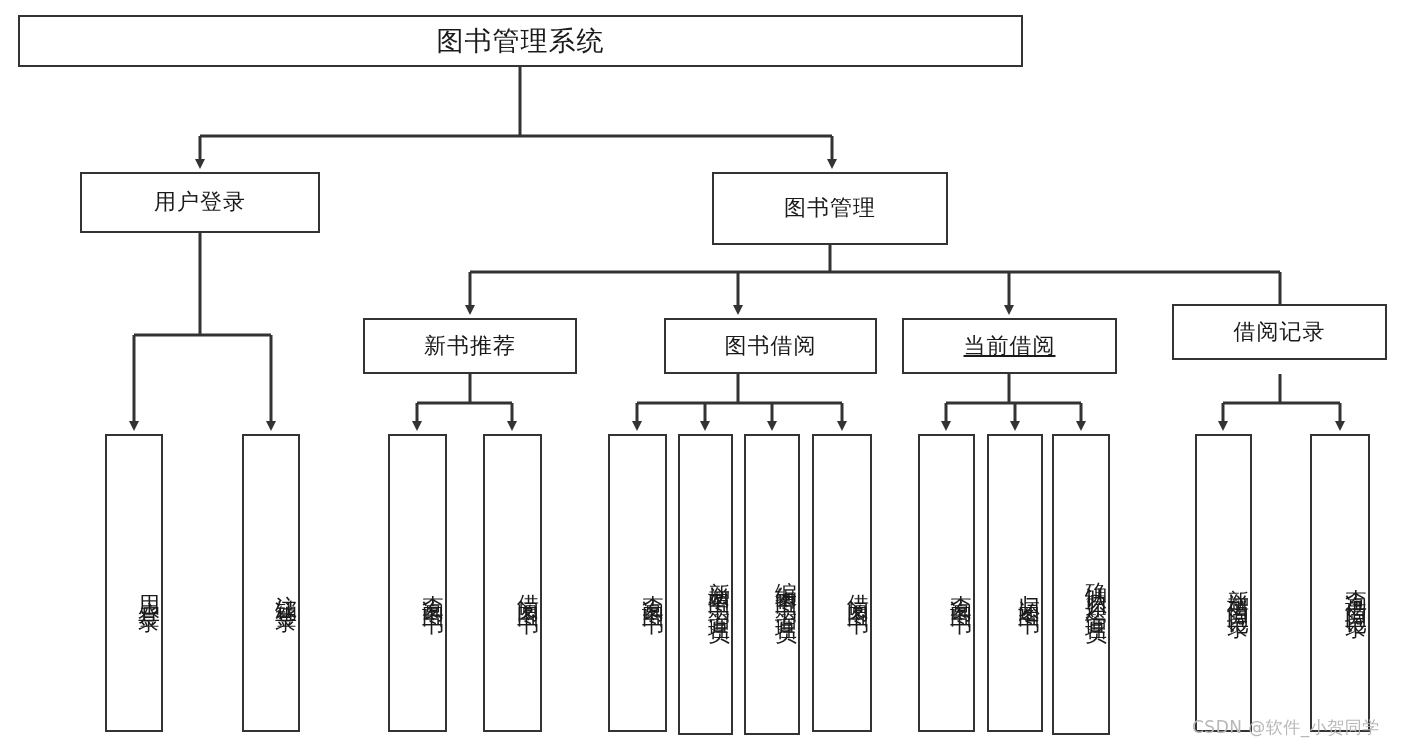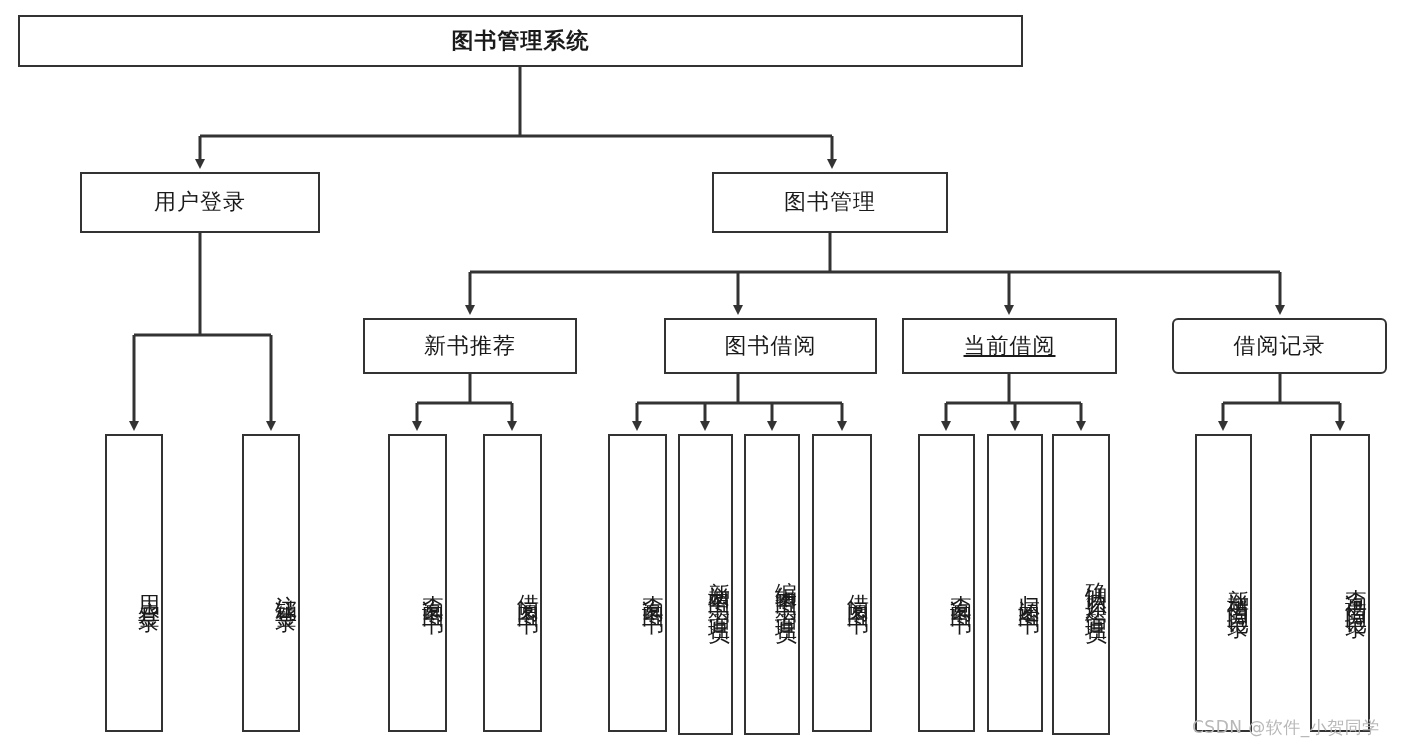--- a/index.html
+++ b/index.html
@@ -34,22 +34,21 @@
     align-items: center;
     justify-content: center;
     color: #1a1a1a;
   }
   .node.horiz {
     font-size: 22px;
     letter-spacing: 1px;
     line-height: 1.2;
   }
   .node.root {
-    font-size: 22px;
-    font-weight: bold;
+    font-size: 27px;
   }
   .node.vert {
     writing-mode: vertical-rl;
     text-orientation: upright;
     font-size: 22px;
     letter-spacing: 6px;
     line-height: 1.1;
     padding-top: 12px;
     align-items: flex-start;
     justify-content: center;
@@ -113,26 +112,26 @@
       <path d="M1280,374 L1280,403"></path>
       <path d="M1223,403 L1340,403"></path>
       <path d="M1223,403 L1223,422" marker-end="url(#arrow)"></path>
       <path d="M1340,403 L1340,422" marker-end="url(#arrow)"></path>
     </g>
   </svg>
 
   <div class="node horiz root" style="left: 18px; top: 15px; width: 1005px; height: 52px;">图书管理系统</div>
 
   <div class="node horiz" style="left: 80px; top: 172px; width: 240px; height: 61px;">用户登录</div>
-  <div class="node horiz" style="left: 712px; top: 172px; width: 236px; height: 61px;">图书管理</div>
+  <div class="node horiz" style="left: 712px; top: 172px; width: 236px; height: 73px;">图书管理</div>
 
   <div class="node horiz" style="left: 363px; top: 318px; width: 214px; height: 56px; text-align: center;">新书推荐</div>
   <div class="node horiz" style="left: 632px; top: 318px; width: 213px; height: 56px; margin-left: 32px;">图书借阅</div>
   <div class="node horiz" style="left: 902px; top: 318px; width: 215px; height: 56px; text-decoration: underline;">当前借阅</div>
-  <div class="node horiz" style="left: 1172px; top: 318px; width: 215px; height: 56px; border-radius: 6px;">借阅记录</div>
+  <div class="node horiz" style="left: 1172px; top: 304px; width: 215px; height: 56px;">借阅记录</div>
 
   <div class="node vert" style="left: 105px; top: 434px; width: 58px; height: 298px;">用户登录</div>
   <div class="node vert" style="left: 242px; top: 434px; width: 58px; height: 298px;">注销登录</div>
   <div class="node vert" style="left: 388px; top: 434px; width: 59px; height: 298px;">查询图书</div>
   <div class="node vert" style="left: 483px; top: 434px; width: 59px; height: 298px;">借阅图书</div>
   <div class="node vert" style="left: 608px; top: 434px; width: 59px; height: 298px;">查询图书</div>
   <div class="node vert" style="left: 678px; top: 434px; width: 55px; height: 301px;">新增图书（管理员）</div>
   <div class="node vert" style="left: 744px; top: 434px; width: 56px; height: 301px;">编辑图书（管理员）</div>
   <div class="node vert" style="left: 812px; top: 434px; width: 60px; height: 298px;">借阅图书</div>
   <div class="node vert" style="left: 918px; top: 434px; width: 57px; height: 298px;">查询图书</div>

